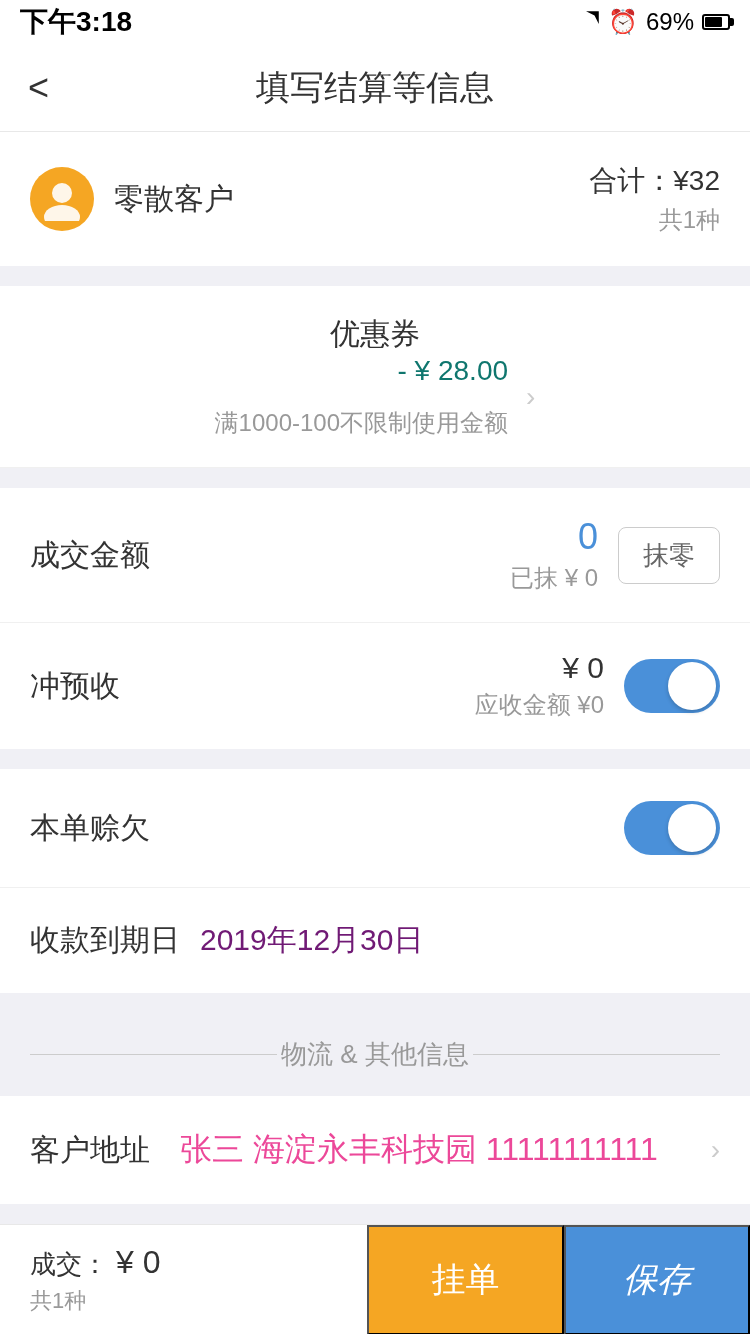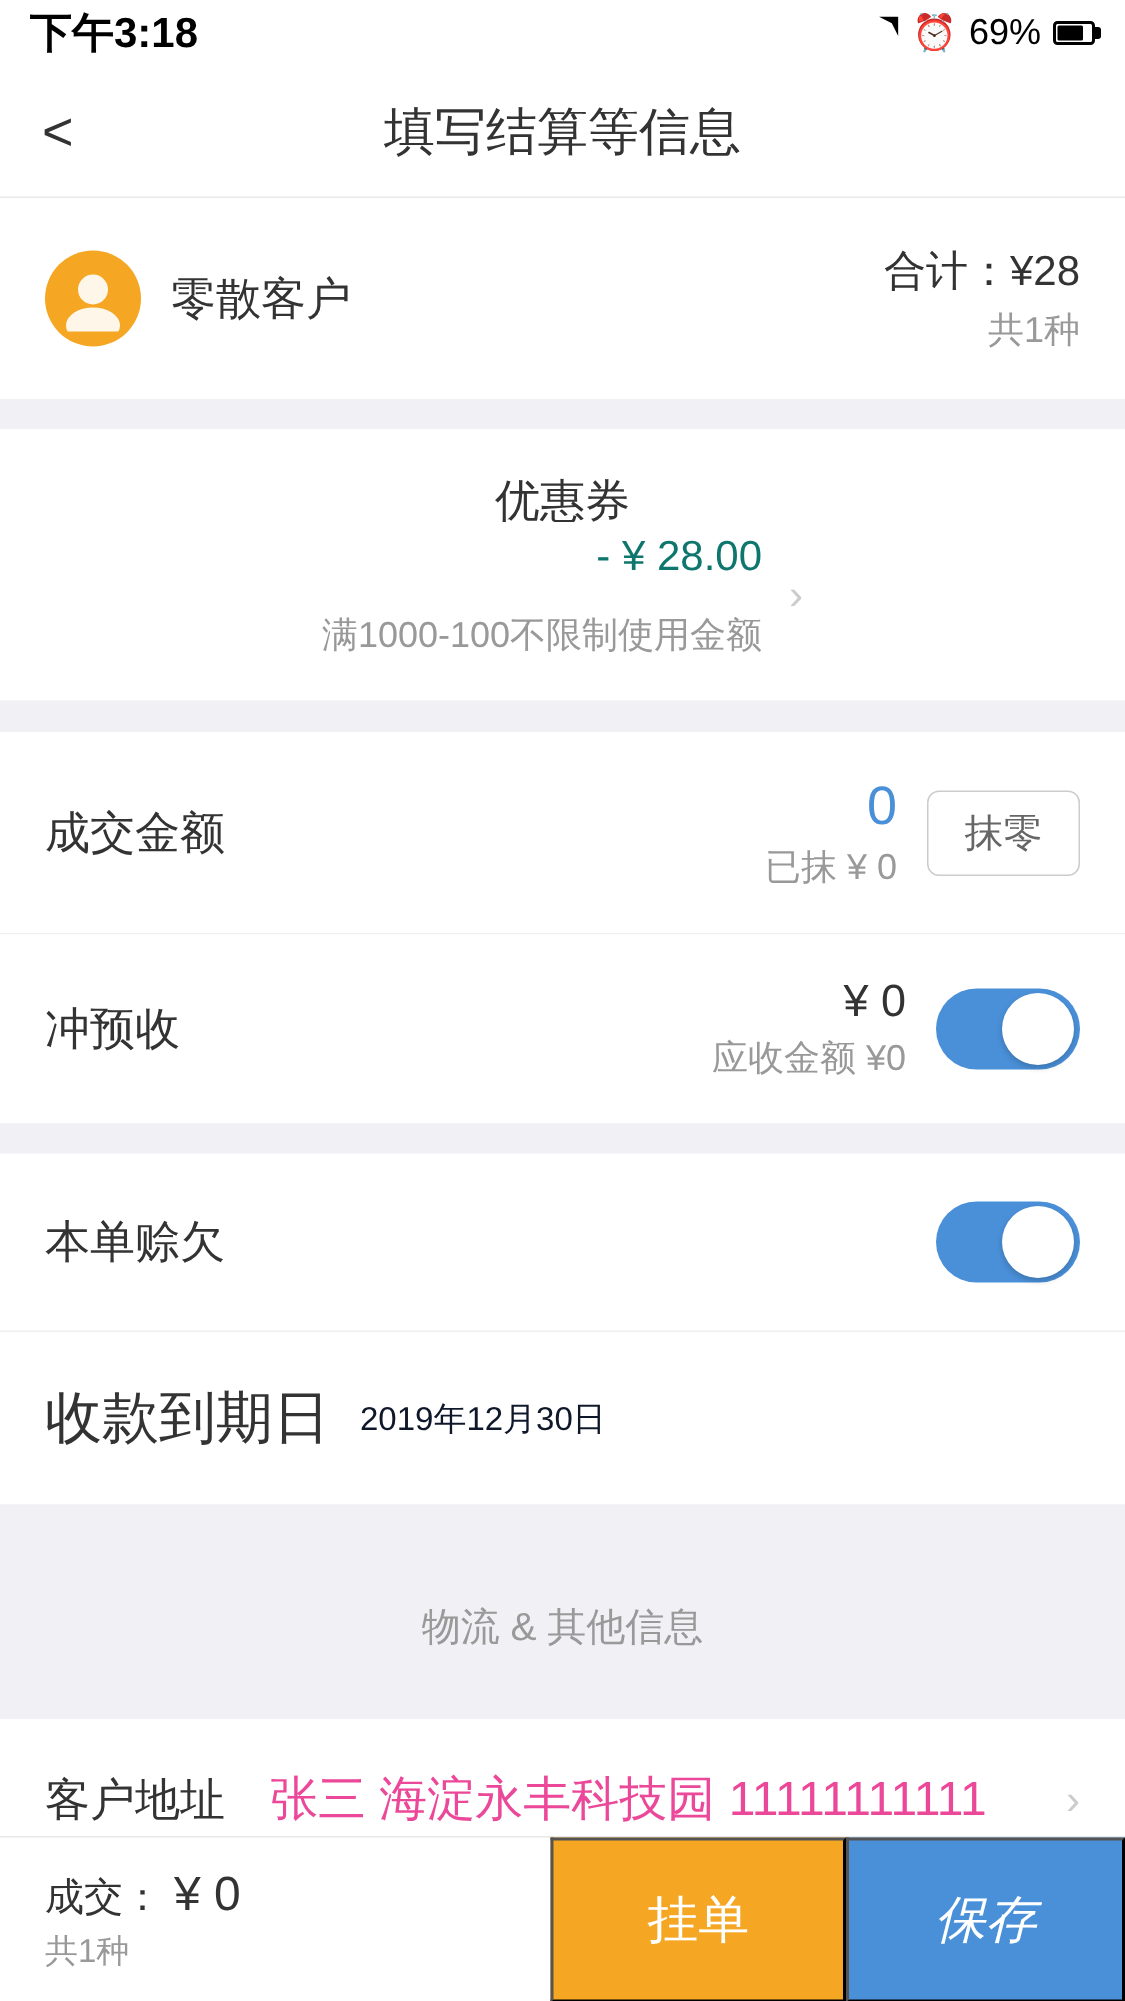--- a/index.html
+++ b/index.html
@@ -175,33 +175,32 @@
     }
 
     
     .due-date-row {
       display: flex;
       align-items: center;
       padding: 32px 30px;
       background: #fff;
       border-top: 1px solid #f0f0f0;
     }
-    .due-date-label { font-size: 38px; color: #333; margin-right: 20px; }
-    .due-date-value { font-size: 22px; color: #0f172a; }
+    .due-date-label { font-size: 30px; color: #333; margin-right: 20px; }
+    .due-date-value { font-size: 30px; color: #701a75; }
 
     
     .logistics-section {
       background: #f0f0f5;
       padding: 24px 30px;
       text-align: center;
       display: flex;
       align-items: center;
       justify-content: center;
-      gap: 20px;
-      flex-direction: column;
+      gap: 4px;
     }
     .logistics-line { flex: 1; height: 1px; background: #ccc; }
     .logistics-text { font-size: 26px; color: #999; white-space: nowrap; }
 
     
     .address-row {
       display: flex;
       align-items: center;
       justify-content: space-between;
       padding: 32px 30px;
@@ -310,21 +309,21 @@
     <div class="customer-left">
       <div class="customer-avatar">
         <svg width="40" height="44" viewBox="0 0 40 44" fill="none">
           <circle cx="20" cy="16" r="10" fill="#fff" opacity="0.9"></circle>
           <ellipse cx="20" cy="40" rx="18" ry="12" fill="#fff" opacity="0.9"></ellipse>
         </svg>
       </div>
       <span class="customer-name">零散客户</span>
     </div>
     <div class="customer-right">
-      <div class="total-amount">合计：¥28</div>
+      <div class="total-amount">合计：¥32</div>
       <div class="total-count">共1种</div>
     </div>
   </div>
 
   <div class="section-gap"></div>
 
   <div class="coupon-row">
     <span class="row-label">优惠券</span>
     <div class="coupon-right">
       <div class="coupon-info">

